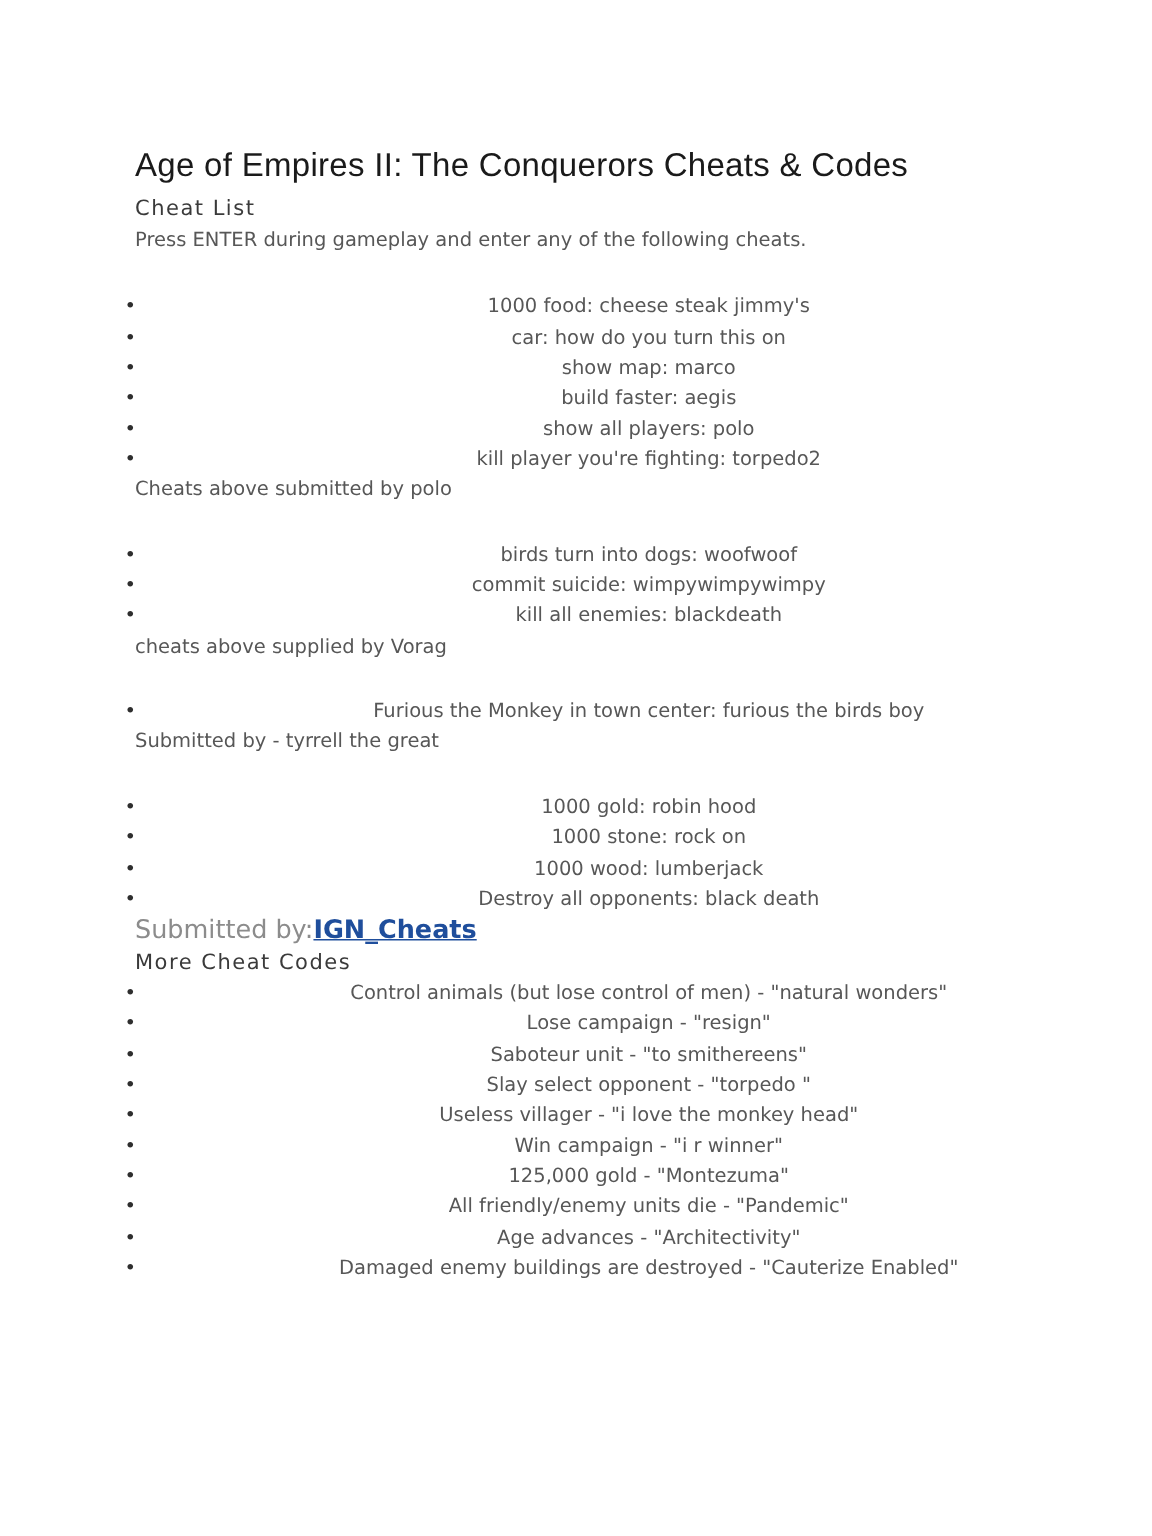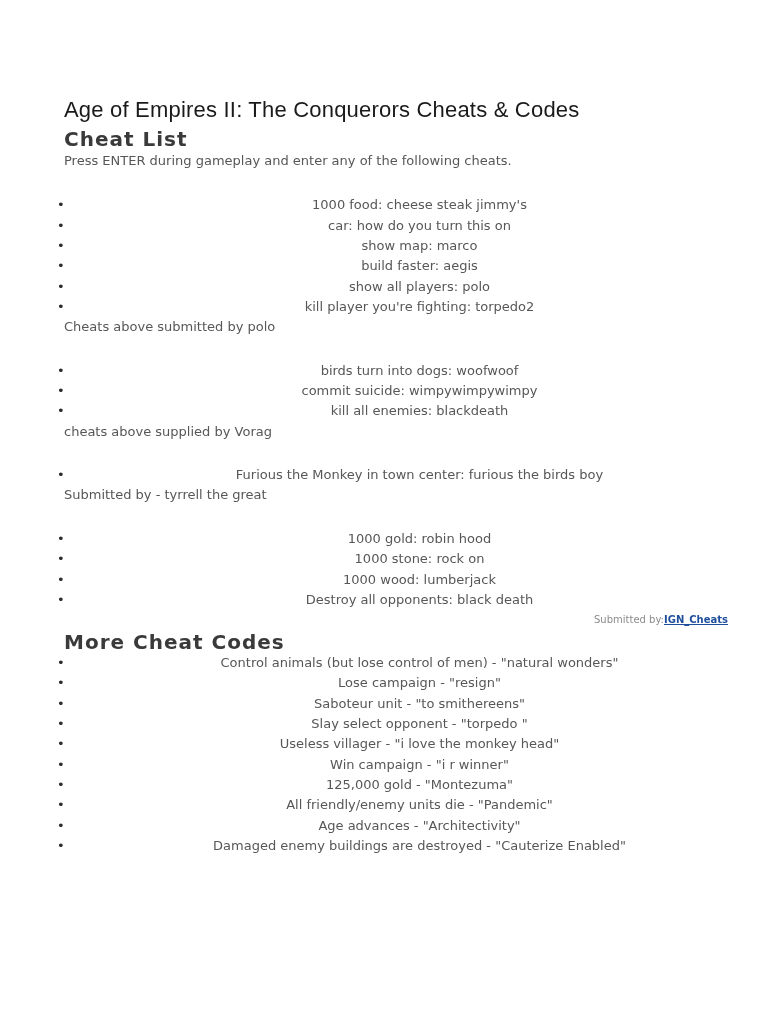--- a/index.html
+++ b/index.html
@@ -13,40 +13,40 @@
   html, body {
     margin: 0;
     padding: 0;
     background: #ffffff;
   }
   .page {
     width: 768px;
     height: 1024px;
     background: #ffffff;
     overflow: hidden;
-    padding-left: 64px;
+    padding-left: 90px;
     padding-right: 40px;
     font-family: "DejaVu Sans", sans-serif;
     font-size: 13px;
     color: var(--body-text);
   }
   h1.doc-title {
     margin: 96px 0 0 0;
     font-family: "Liberation Sans", sans-serif;
     font-size: 22px;
     line-height: 28px;
     font-weight: 500;
     color: var(--title-text);
     letter-spacing: 0.2px;
   }
   h2.section-heading {
     margin: 5px 0 0 0;
-    font-size: 20px;
+    font-size: 14px;
     line-height: 20px;
-    font-weight: bold;
+    font-weight: normal;
     color: var(--heading-text);
     letter-spacing: 1px;
   }
   h2.section-heading.more {
     margin: 1px 0 0 0;
     line-height: 20.35px;
   }
   p.intro {
     margin: 2px 0 0 0;
     line-height: 20.35px;
@@ -76,23 +76,22 @@
     color: #2e2e2e;
     font-size: 13px;
   }
   p.credit {
     margin: 0;
     line-height: 20.35px;
   }
   p.credit-small {
     margin: 0;
     line-height: 20.35px;
-    font-size: 10px;
+    font-size: 17px;
     color: var(--muted-text);
-    text-align: right;
   }
   a.doc-link {
     color: var(--link);
     font-weight: bold;
     text-decoration: underline;
     cursor: pointer;
   }
 </style>
 </head>
 <body>

